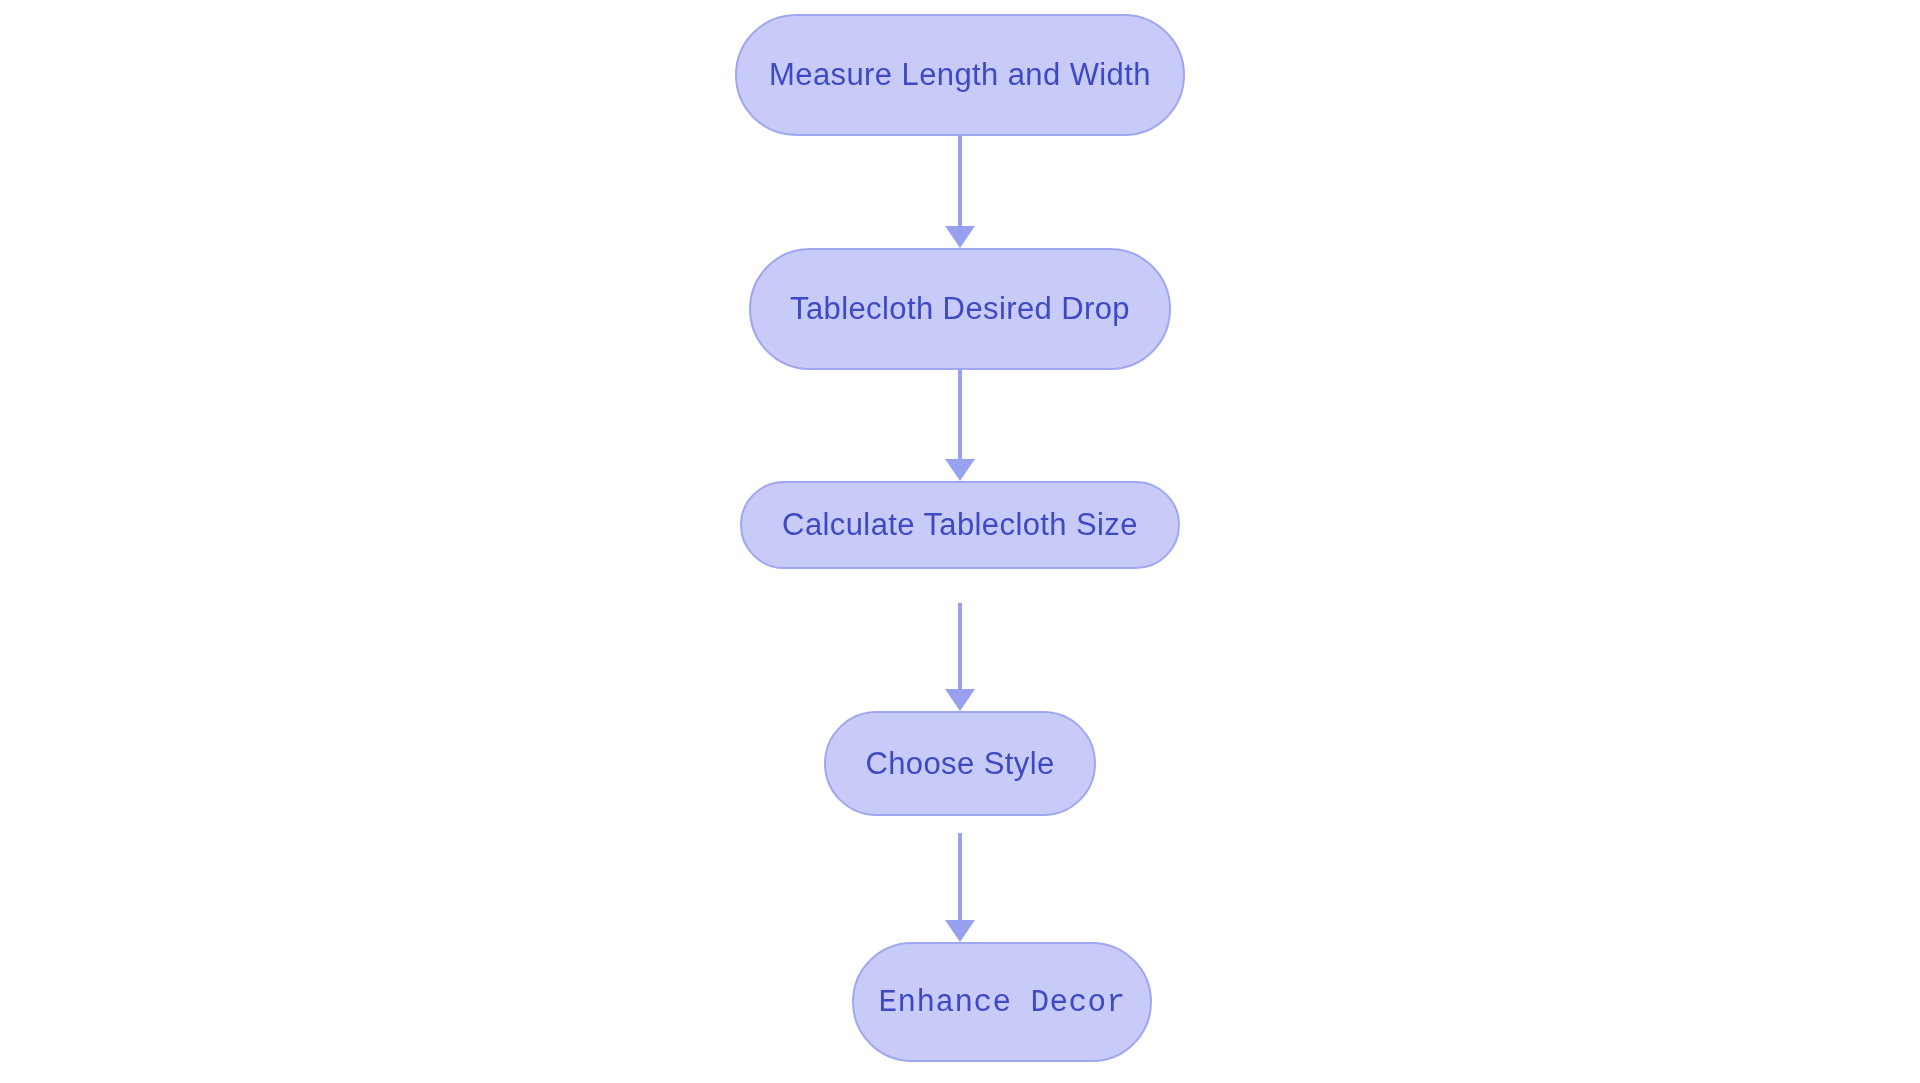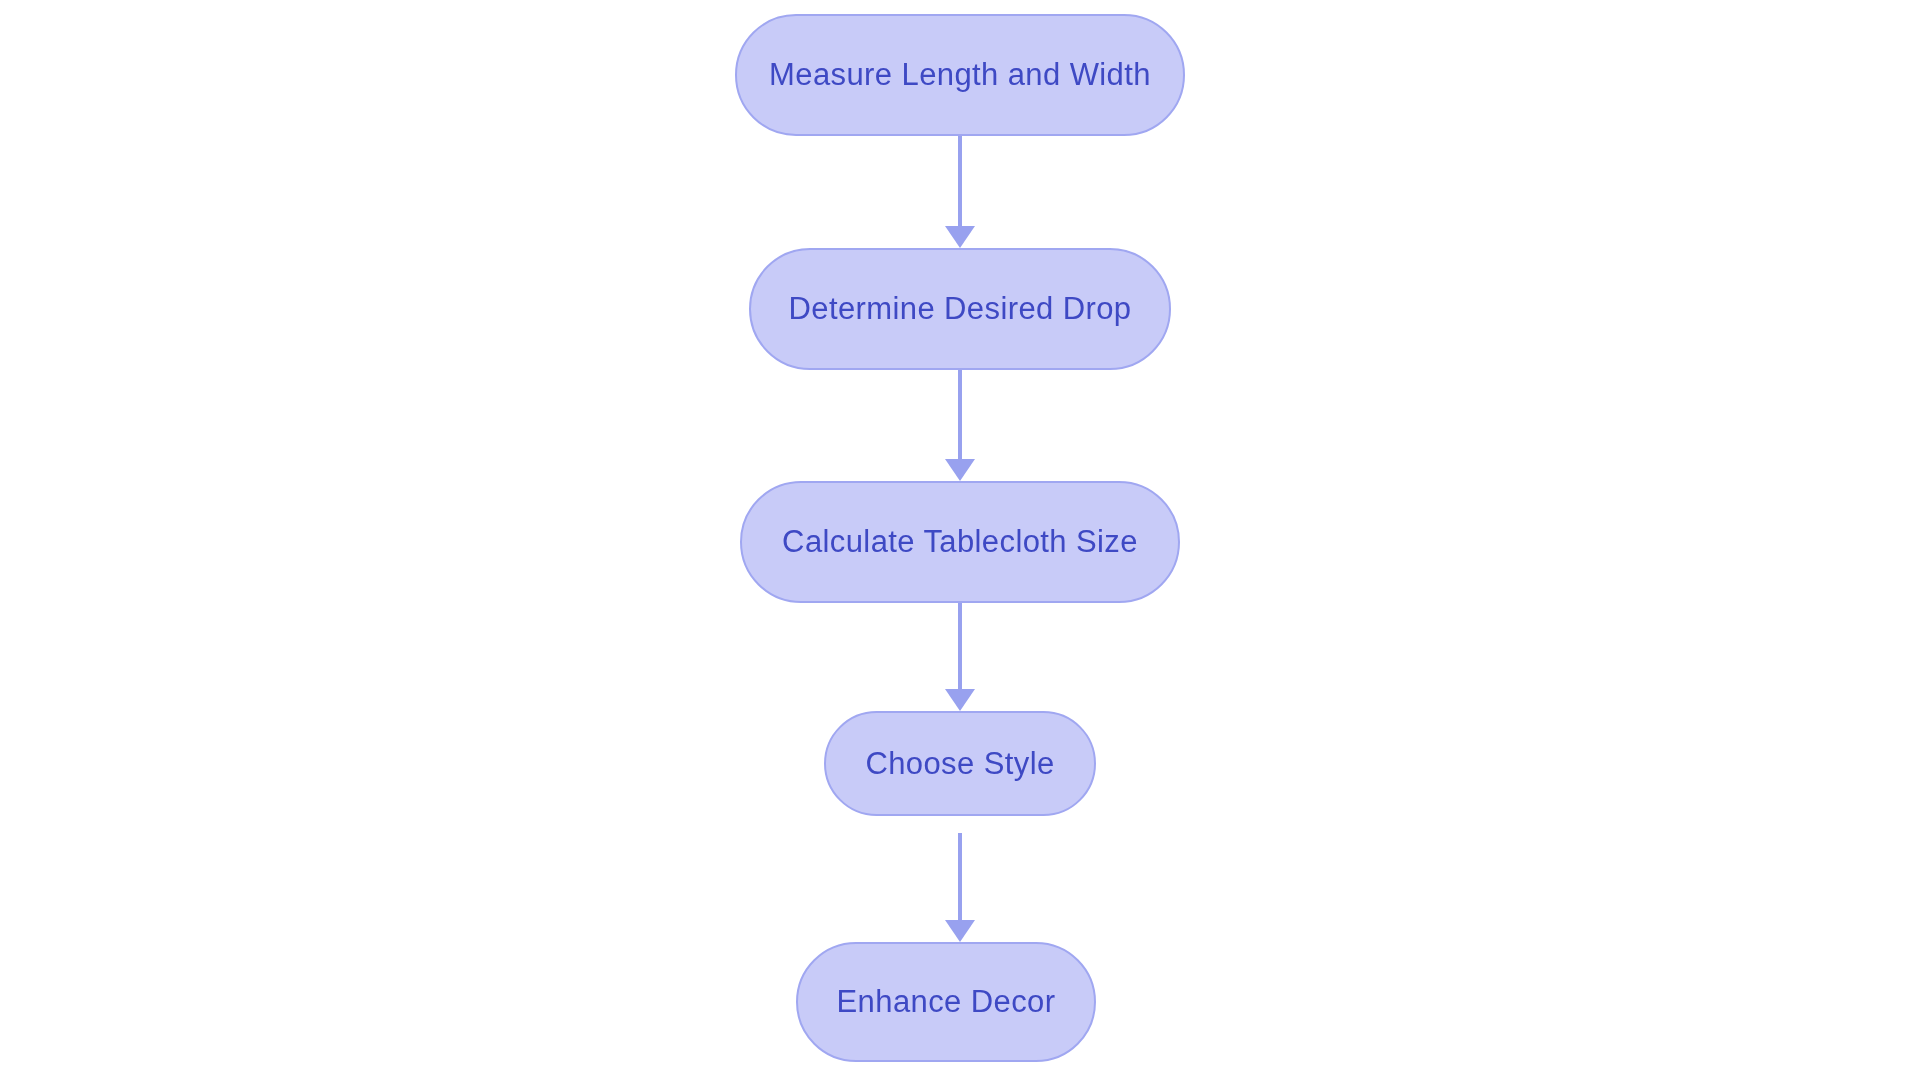--- a/index.html
+++ b/index.html
@@ -24,23 +24,23 @@
     border:2px solid var(--node-border);
     border-radius:61px;
     color:var(--node-text);
     font-size:31px;
     letter-spacing:0.4px;
     text-align:center;
     white-space:nowrap;
   }
   .node-1{left:735px;top:14px;width:450px;height:122px;}
   .node-2{left:749px;top:248px;width:422px;height:122px;}
-  .node-3{left:740px;top:481px;width:440px;height:122px;}
+  .node-3{left:740px;top:481px;width:440px;height:88px;}
   .node-4{left:824px;top:711px;width:272px;height:105px;}
-  .node-5{left:796px;top:942px;width:300px;height:120px;}
+  .node-5{left:852px;top:942px;width:300px;height:120px;font-family:Liberation Mono, monospace;}
   .arrow{
     position:absolute;
     left:960px;width:32px;margin-left:-16px;
   }
   .arrow-1{top:136px;height:112px;}
   .arrow-2{top:370px;height:111px;}
   .arrow-3{top:603px;height:108px;}
   .arrow-4{top:833px;height:109px;}
   .arrow-line{
     position:absolute;top:0;left:50%;transform:translateX(-50%);
@@ -63,21 +63,21 @@
   <div class="node node-1">
     <span>Measure Length and Width</span>
   </div>
 
   <div class="arrow arrow-1">
     <div class="arrow-line"></div>
     <div class="arrow-head"></div>
   </div>
 
   <div class="node node-2">
-    <span>Determine Desired Drop</span>
+    <span>Tablecloth Desired Drop</span>
   </div>
 
   <div class="arrow arrow-2">
     <div class="arrow-line"></div>
     <div class="arrow-head"></div>
   </div>
 
   <div class="node node-3">
     <span>Calculate Tablecloth Size</span>
   </div>

